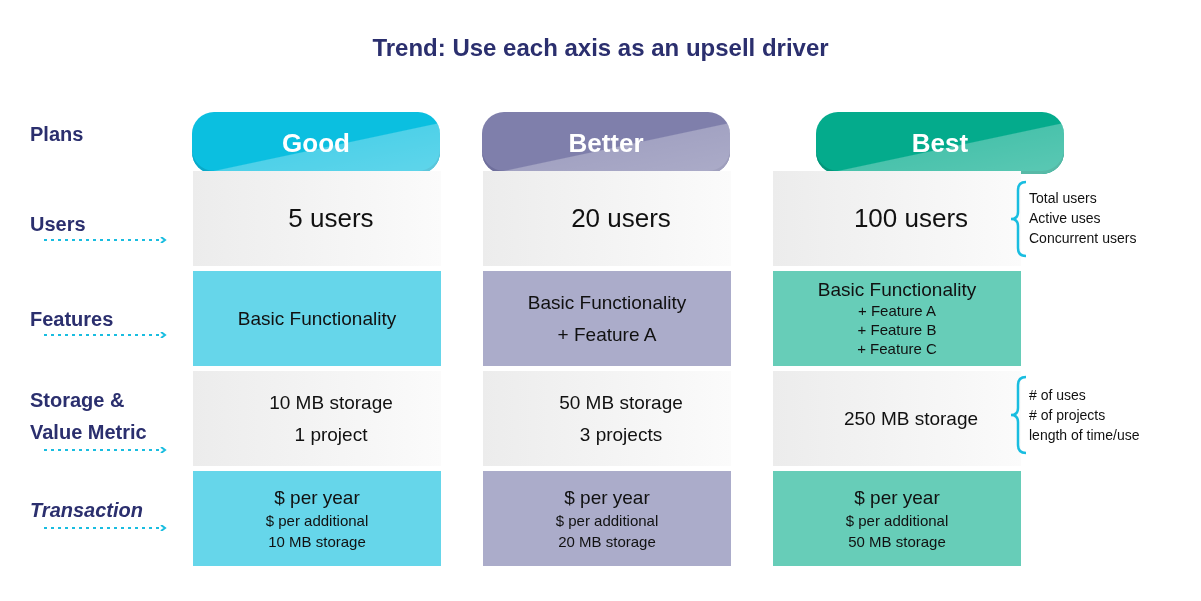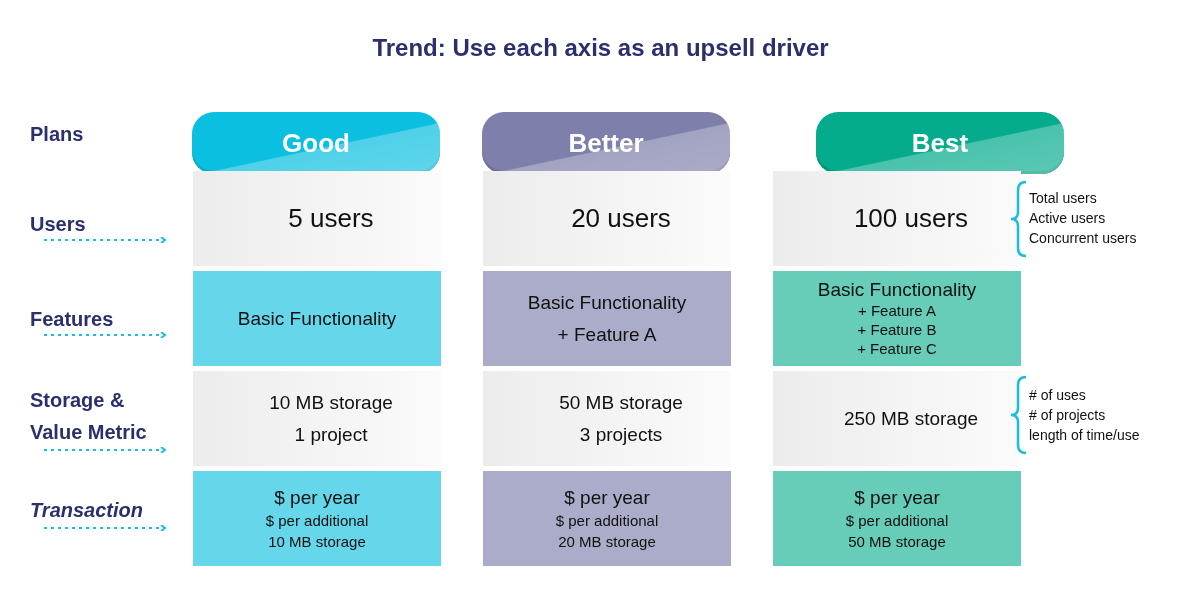--- a/index.html
+++ b/index.html
@@ -120,21 +120,21 @@
   <div style="font-size:19px; line-height:24px;">$ per year</div>
   <div class="small" style="line-height:21px;">$ per additional</div>
   <div class="small" style="line-height:21px;">50 MB storage</div>
 </div>
 
 <svg class="brace" style="left:1006px; top:180px;" width="22" height="78" viewBox="0 0 22 78">
   <path d="M20 2 Q12 2 12 10 L12 32 Q12 39 5 39 Q12 39 12 46 L12 68 Q12 76 20 76" fill="none" stroke="#19bde0" stroke-width="2.5"></path>
 </svg>
 <div class="brace-note" style="left:1029px; top:188px;">
   <div>Total users</div>
-  <div>Active users</div>
+  <div>Active uses</div>
   <div>Concurrent users</div>
 </div>
 
 <svg class="brace" style="left:1006px; top:375px;" width="22" height="80" viewBox="0 0 22 80">
   <path d="M20 2 Q12 2 12 10 L12 33 Q12 40 5 40 Q12 40 12 47 L12 70 Q12 78 20 78" fill="none" stroke="#19bde0" stroke-width="2.5"></path>
 </svg>
 <div class="brace-note" style="left:1029px; top:385px;">
   <div># of uses</div>
   <div># of projects</div>
   <div>length of time/use</div>

